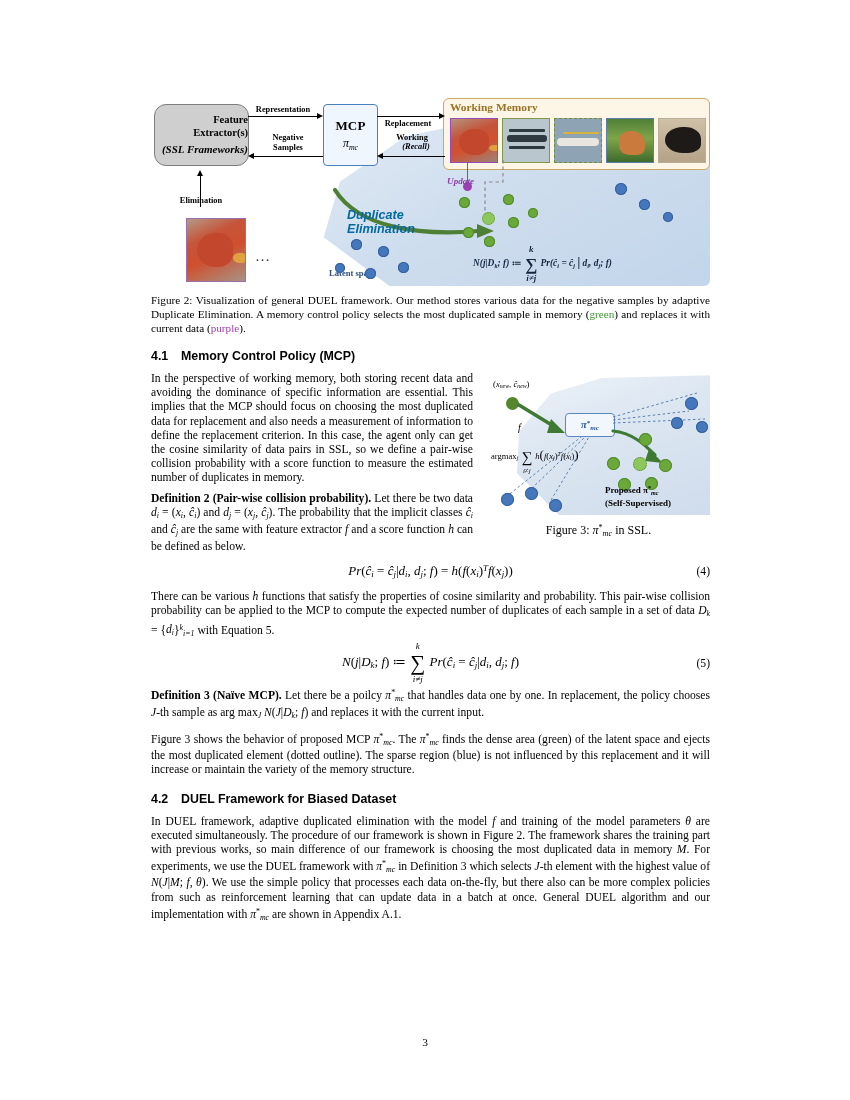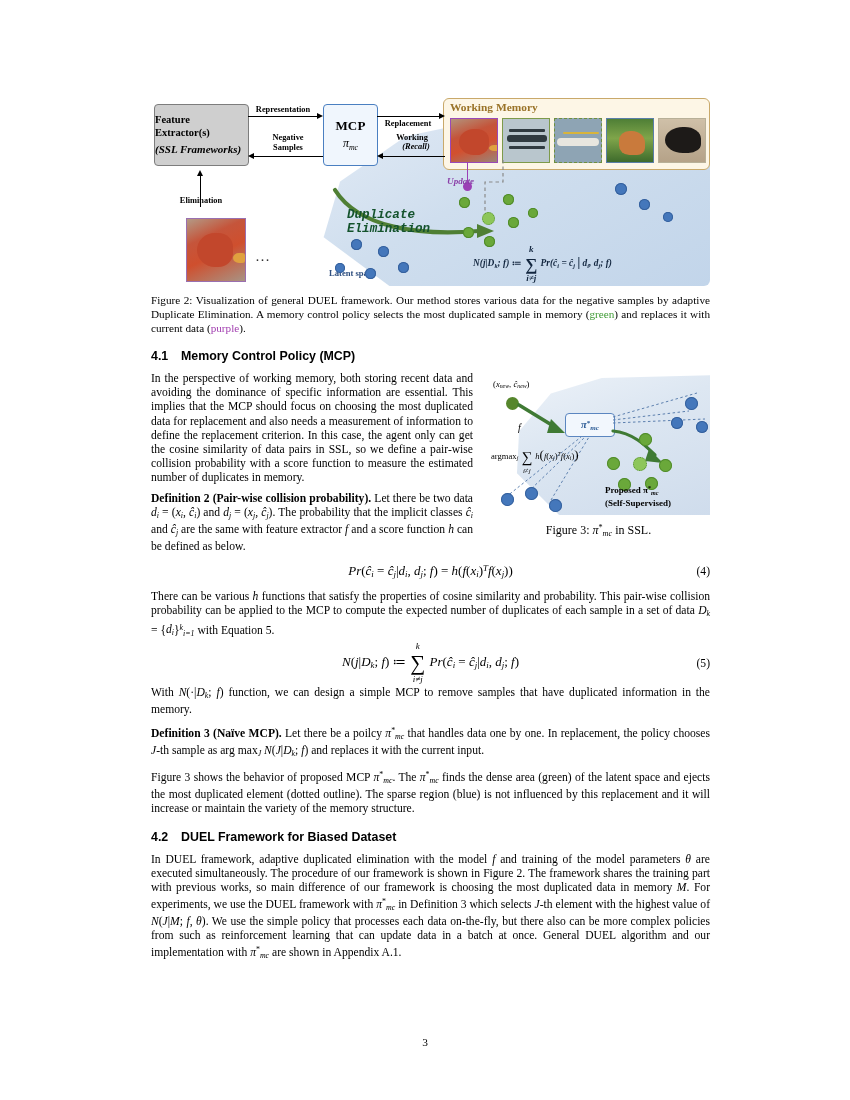--- a/index.html
+++ b/index.html
@@ -119,23 +119,23 @@
     background: linear-gradient(150deg,#e4ecf6 0%, #cfdeee 45%, #c2d5ea 100%);
     border-radius: 170px 10px 6px 4px / 150px 10px 6px 4px;
     clip-path: polygon(22% 100%, 6% 72%, 10% 40%, 26% 14%, 50% 2%, 100% 0%, 100% 100%);
   }
   .fe-box {
     position: absolute;
     left: 3px; top: 8px;
     width: 93px; height: 60px;
     background: #cfcfcf;
     border: 1.2px solid #7d7d7d;
-    border-radius: 4px;
+    border-radius: 12px;
     display: flex; flex-direction: column;
-    align-items: flex-start; justify-content: center;
+    align-items: flex-end; justify-content: center;
     font-family: "Liberation Serif", serif;
     font-weight: bold;
     font-size: 10.5px;
     line-height: 12.5px;
     text-align: center;
   }
   .fe-box .sub { font-size: 11px; margin-top: 4px; font-style: italic; }
   .mcp-box {
     position: absolute;
     left: 172px; top: 8px;
@@ -234,24 +234,24 @@
   .dot-g { background: #6aa83a; box-shadow: inset 0 0 0 1px #4f8a2a; }
   .dot-b { background: #4477bb; box-shadow: inset 0 0 0 1px #35609c; }
   .dot-p { background: #9b3fb5; }
   .dot-sel {
     background: #8dc65a;
     border: 1.6px dotted #4f8a2a;
     box-sizing: border-box;
   }
   .de-text {
     position: absolute; left: 196px; top: 112px;
-    font-family: Liberation Mono, monospace;
+    font-family: Liberation Sans, sans-serif;
     font-style: italic; font-weight: bold;
     font-size: 12.6px; line-height: 14px;
-    color: #14532d;
+    color: #0369a1;
   }
   .ls-text {
     position: absolute; left: 178px; top: 172px;
     font-family: "Liberation Serif", serif;
     font-weight: bold; font-size: 8.6px;
     color: #2f4f7f;
   }
   .upd-text {
     position: absolute; left: 296px; top: 80px;
     font-family: "Liberation Serif", serif;
@@ -482,21 +482,20 @@
         <span class="eq-num">(4)</span>
       </div>
 
       <p class="body">There can be various <i>h</i> functions that satisfy the properties of cosine similarity and probability. This pair-wise collision probability can be applied to the MCP to compute the expected number of duplicates of each sample in a set of data <i>D<sub class="tight">k</sub></i> = {<i>d<sub class="tight">i</sub></i>}<sup class="tight" style="font-style:italic;">k</sup><sub class="tight">i=1</sub> with Equation 5.</p>
 
       <div class="eq-row" style="margin:14px 0 14px 0;">
         <span><i>N</i>(<i>j</i>|<i>D<sub class="tight">k</sub></i>; <i>f</i>) ≔ <span class="bigsum">∑<span class="lim-top">k</span><span class="lim-bot">i≠j</span></span> <i>Pr</i>(<i>ĉ<sub class="tight">i</sub></i> = <i>ĉ<sub class="tight">j</sub></i>|<i>d<sub class="tight">i</sub></i>, <i>d<sub class="tight">j</sub></i>; <i>f</i>)</span>
         <span class="eq-num">(5)</span>
       </div>
 
-      <p class="body">With <i>N</i>(·|<i>D<sub class="tight">k</sub></i>; <i>f</i>) function, we can design a simple MCP to remove samples that have duplicated information in the memory.</p>
 
       <p class="body"><b>Definition 3</b><b> (Naïve MCP).</b> Let there be a poilcy <i>π</i><sup class="tight" style="font-style:normal;">*</sup><sub class="tight">mc</sub> that handles data one by one. In replacement, the policy chooses <i>J</i>-th sample as arg max<sub class="tight">J</sub> <i>N</i>(<i>J</i>|<i>D<sub class="tight">k</sub></i>; <i>f</i>) and replaces it with the current input.</p>
 
       <p class="body">Figure 3 shows the behavior of proposed MCP <i>π</i><sup class="tight" style="font-style:normal;">*</sup><sub class="tight">mc</sub>. The <i>π</i><sup class="tight" style="font-style:normal;">*</sup><sub class="tight">mc</sub> finds the dense area (green) of the latent space and ejects the most duplicated element (dotted outline). The sparse region (blue) is not influenced by this replacement and it will increase or maintain the variety of the memory structure.</p>
 
       <div class="sec-head"><span class="num">4.2</span><span>DUEL Framework for Biased Dataset</span></div>
 
       <p class="body">In DUEL framework, adaptive duplicated elimination with the model <i>f</i> and training of the model parameters <i>θ</i> are executed simultaneously. The procedure of our framework is shown in Figure 2. The framework shares the training part with previous works, so main difference of our framework is choosing the most duplicated data in memory <span style="font-family:'Liberation Serif',serif;font-style:italic;">M</span>. For experiments, we use the DUEL framework with <i>π</i><sup class="tight" style="font-style:normal;">*</sup><sub class="tight">mc</sub> in Definition 3 which selects <i>J</i>-th element with the highest value of <i>N</i>(<i>J</i>|<span style="font-style:italic;">M</span>; <i>f</i>, <i>θ</i>). We use the simple policy that processes each data on-the-fly, but there also can be more complex policies from such as reinforcement learning that can update data in a batch at once. General DUEL algorithm and our implementation with <i>π</i><sup class="tight" style="font-style:normal;">*</sup><sub class="tight">mc</sub> are shown in Appendix A.1.</p>
     </div>
   </div>

